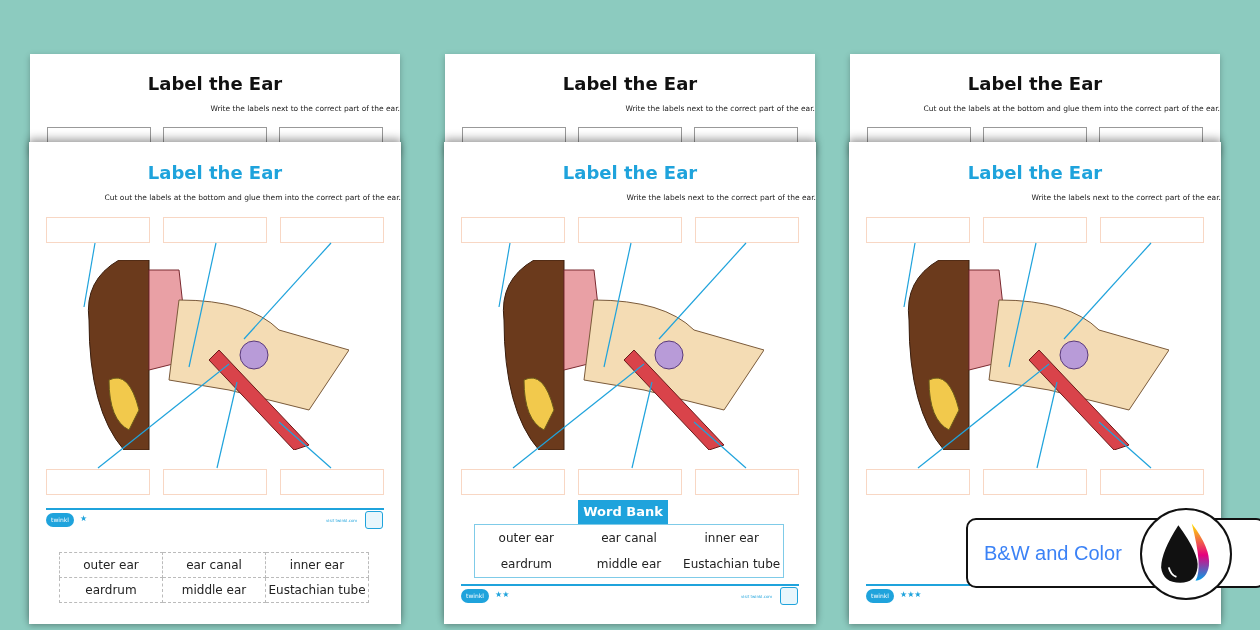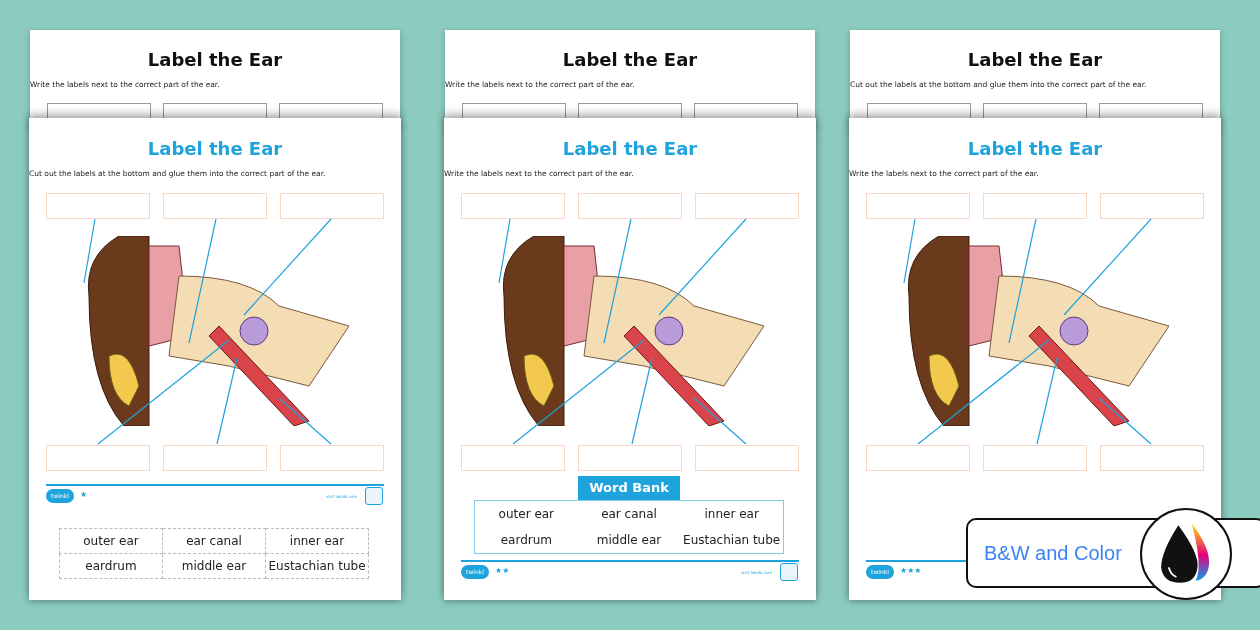--- a/index.html
+++ b/index.html
@@ -1,34 +1,34 @@
 <!DOCTYPE html>
 <html><head>
 <meta charset="utf-8">
 <style>
   * { box-sizing: border-box; margin: 0; padding: 0; }
   body { width: 1260px; height: 630px; background: #8ccbbf; position: relative; overflow: hidden; font-family: "DejaVu Sans", sans-serif; }
-  .page { position: absolute; background: #fff; box-shadow: 0 2px 6px rgba(0,0,0,0.25); }
+  .page { position: absolute; background: #fff; box-shadow: 0 2px 6px rgba(0,0,0,0.25); margin-top: 24px; }
   .back { top: 30px; height: 100px; width: 370px; overflow: hidden; }
   .front { top: 118px; width: 372px; height: 482px; box-shadow: 0 -4px 8px rgba(0,0,0,0.3), 0 2px 6px rgba(0,0,0,0.25); }
   .title { text-align: center; font-weight: bold; font-size: 18px; color: #111; margin-top: 19px; }
   .front .title { color: #1fa3dc; margin-top: 20px; }
-  .sub { text-align: left; font-size: 7.5px; color: #222; margin-top: 10px; }
+  .sub { text-align: right; font-size: 7.5px; color: #222; margin-top: 10px; }
   .boxes { position: absolute; left: 17px; right: 17px; display: flex; justify-content: space-between; }
   .boxes .b { width: 104px; height: 26px; border: 1px solid #f8d7c4; }
   .back .boxes .b { border: 1px solid #999; }
   .ear { position: absolute; left: 50px; top: 118px; width: 270px; height: 190px; }
   .footer-line { position: absolute; left: 17px; right: 17px; height: 2px; background: #1fa3dc; }
   .logo { position: absolute; width: 28px; height: 14px; background: #1fa3dc; border-radius: 8px; color: #fff; font-size: 6px; text-align: center; line-height: 14px; }
   .stars { position: absolute; color: #1fa3dc; font-size: 8px; }
   .visit { position: absolute; color: #1fa3dc; font-size: 4px; }
   .badge { position: absolute; width: 18px; height: 18px; border: 1px solid #1fa3dc; border-radius: 3px; background: #e8f6fc; }
   .bank-table { position: absolute; left: 30px; border-collapse: collapse; }
   .bank-table td { border: 1px dashed #bbb; width: 103px; height: 25px; text-align: center; font-size: 12px; color: #222; }
-  .wb-header { position: absolute; left: 134px; top: 358px; width: 102px; height: 24px; background: #1fa3dc; color: #fff; font-weight: bold; font-size: 13px; text-align: center; line-height: 24px; }
+  .wb-header { position: absolute; left: 134px; top: 358px; width: 90px; height: 24px; background: #1fa3dc; color: #fff; font-weight: bold; font-size: 13px; text-align: center; line-height: 24px; }
   .wb-box { position: absolute; left: 30px; top: 382px; width: 310px; height: 54px; border: 1px solid #7fcbe8; display: grid; grid-template-columns: 1fr 1fr 1fr; align-items: center; }
   .wb-box div { text-align: center; font-size: 12px; color: #222; }
   .bw { position: absolute; left: 966px; top: 518px; width: 300px; height: 70px; border: 2px solid #111; border-radius: 10px; background: #fff; }
   .bw-text { position: absolute; left: 16px; top: 22px; font-size: 20px; font-family: "Liberation Sans", sans-serif; color: #3b82f6; }
   .bw-circle { position: absolute; left: 1140px; top: 508px; width: 92px; height: 92px; border: 2px solid #111; border-radius: 50%; background: #fff; }
 </style>
 </head>
 <body>
 
 <div class="page back" style="left:30px;">

